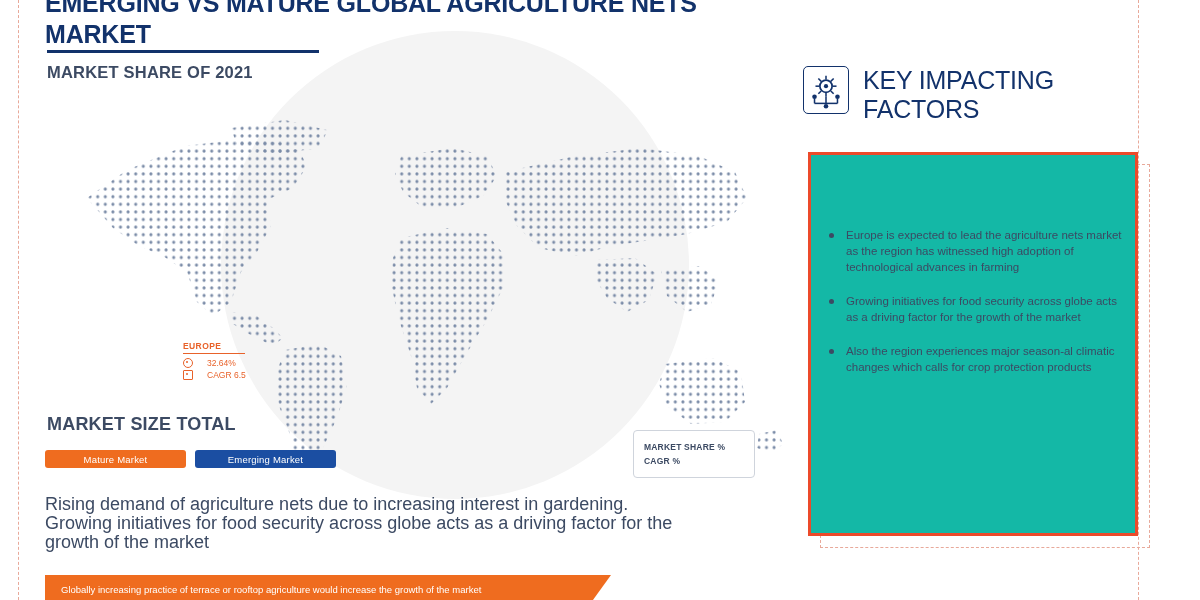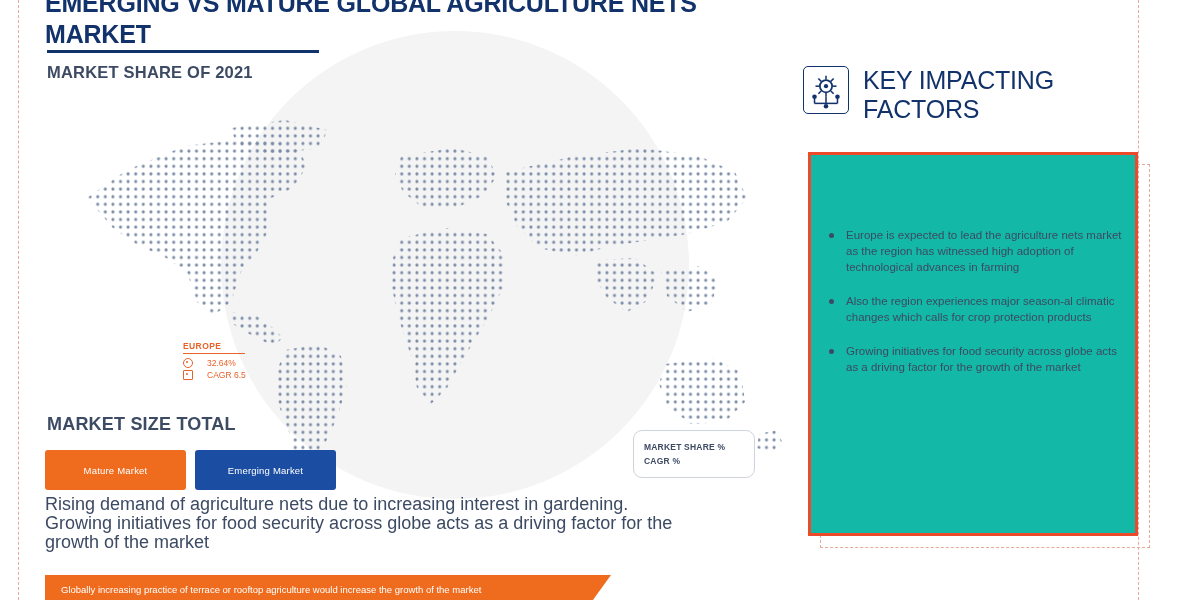--- a/index.html
+++ b/index.html
@@ -159,41 +159,41 @@
   }
   .legend-row {
     position: absolute;
     left: 0;
     top: 450px;
     display: flex;
     gap: 9px;
   }
   .legend-pill {
     width: 141px;
-    height: 40px;
+    height: 18px;
     border-radius: 3px;
     color: #ffffff;
     font-size: 9.5px;
     display: flex;
     align-items: center;
     justify-content: center;
     letter-spacing: 0.2px;
   }
   .legend-pill.mature { background: #ef6c1f; }
   .legend-pill.emerging { background: #1b4ea2; }
 
   
   .share-key {
     position: absolute;
     left: 588px;
     top: 430px;
     width: 100px;
     padding: 9px 10px;
     border: 1px solid #cfd4dc;
-    border-radius: 9px;
+    border-radius: 4px;
     background: #ffffff;
   }
   .share-key div {
     font-size: 8.5px;
     font-weight: bold;
     color: #3c4a63;
     line-height: 14px;
     letter-spacing: 0.2px;
   }
 
@@ -420,17 +420,17 @@
         <circle cx="23" cy="41" r="2.4" fill="#12326b"></circle>
       </svg>
     </div>
     <div class="kif-title">KEY IMPACTING FACTORS</div>
   </div>
 
   <div class="kif-box-shadow"></div>
   <div class="kif-box">
     <ul class="kif-list">
       <li>Europe is expected to lead the agriculture nets market as the region has witnessed high adoption of technological advances in farming</li>
+      <li>Growing initiatives for food security across globe acts as a driving factor for the growth of the market</li>
       <li>Also the region experiences major season-al climatic changes which calls for crop protection products</li>
-      <li>Growing initiatives for food security across globe acts as a driving factor for the growth of the market</li>
     </ul>
   </div>
 </div>
 
 </body></html>

